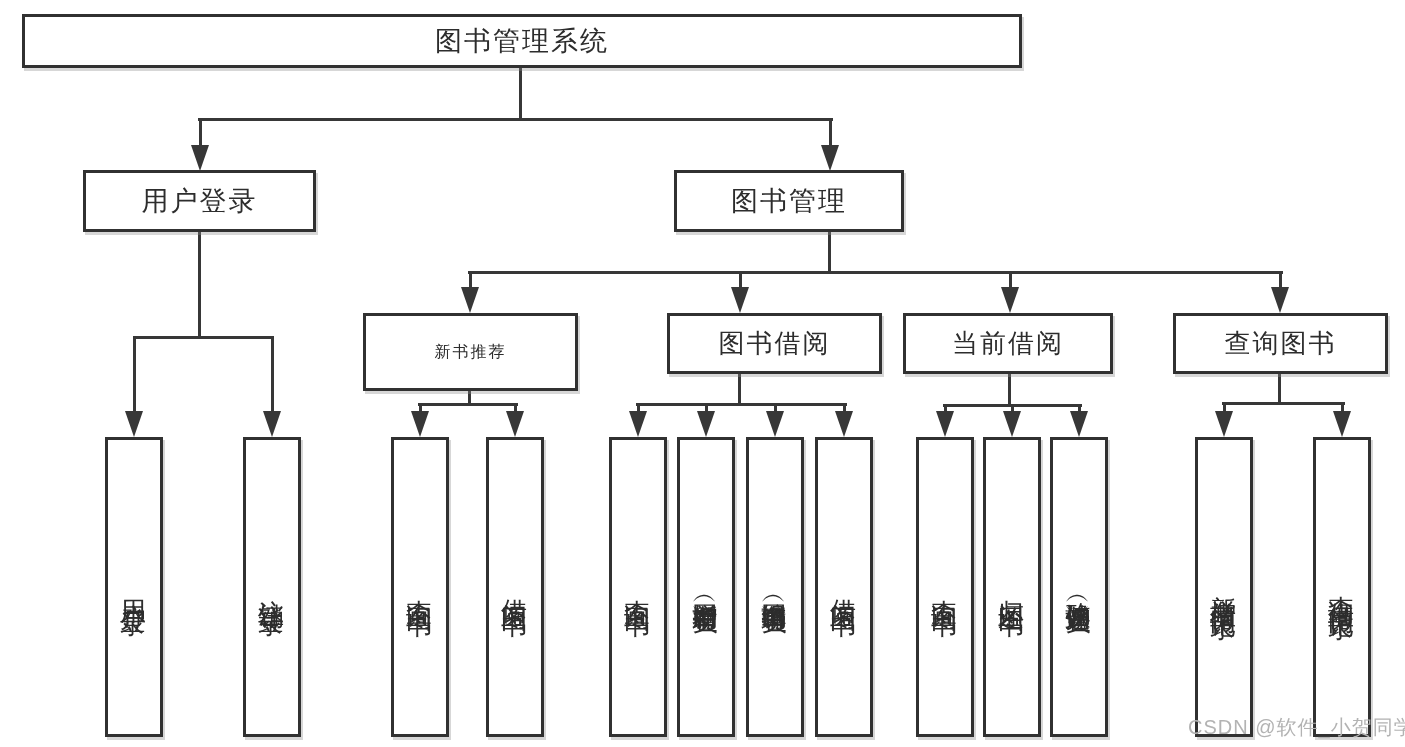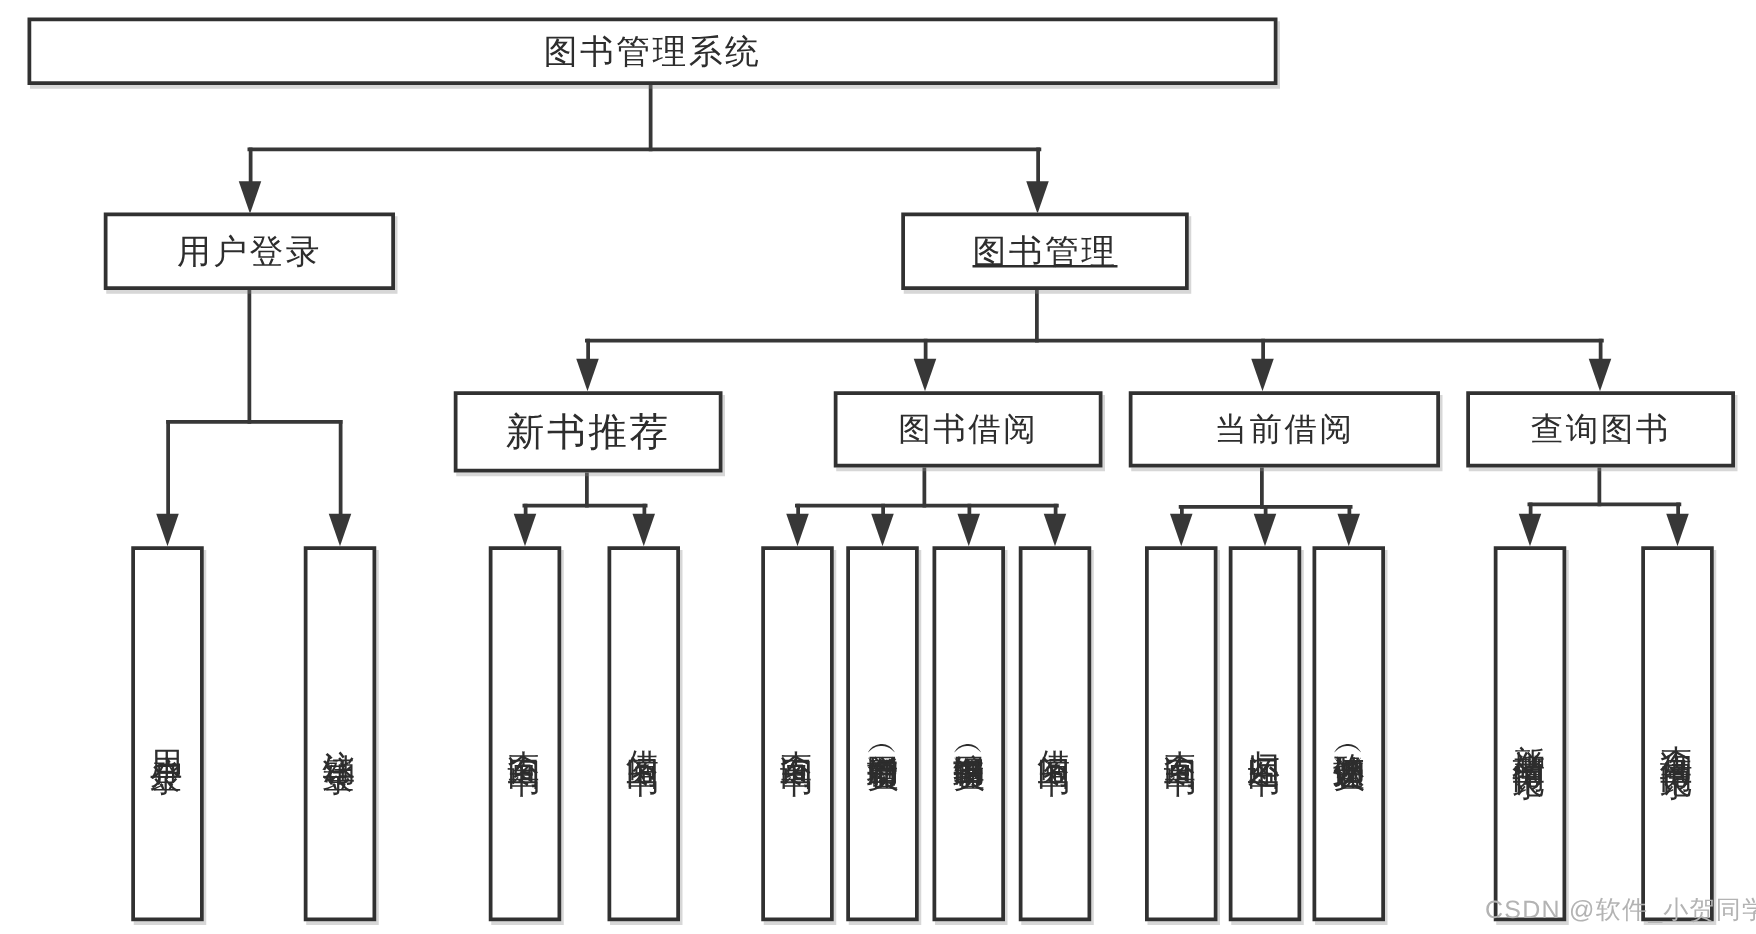--- a/index.html
+++ b/index.html
@@ -39,21 +39,21 @@
   <div class="vl" style="left:519px;top:66px;height:55px;"></div>
   <div class="hl" style="left:198px;top:118px;width:635px;"></div>
   <div class="vl" style="left:199px;top:118px;height:30px;"></div>
   <div class="ah" style="left:191px;top:145px;"></div>
   <div class="vl" style="left:829px;top:118px;height:30px;"></div>
   <div class="ah" style="left:821px;top:145px;"></div>
 
   <div class="box hbox" style="left:83px;top:170px;width:233px;height:62px;">
     <span>用户登录</span>
   </div>
-  <div class="box hbox" style="left:721px;top:170px;width:230px;height:62px;text-decoration:underline;">
+  <div class="box hbox" style="left:674px;top:170px;width:230px;height:62px;">
     <span>图书管理</span>
   </div>
 
   <div class="vl" style="left:198px;top:231px;height:108px;"></div>
   <div class="hl" style="left:133px;top:336px;width:141px;"></div>
   <div class="vl" style="left:133px;top:336px;height:78px;"></div>
   <div class="ah" style="left:125px;top:411px;"></div>
   <div class="vl" style="left:271px;top:336px;height:78px;"></div>
   <div class="ah" style="left:263px;top:411px;"></div>
 
@@ -61,27 +61,27 @@
   <div class="hl" style="left:468px;top:271px;width:815px;"></div>
   <div class="vl" style="left:469px;top:271px;height:19px;"></div>
   <div class="ah" style="left:461px;top:287px;"></div>
   <div class="vl" style="left:739px;top:271px;height:19px;"></div>
   <div class="ah" style="left:731px;top:287px;"></div>
   <div class="vl" style="left:1009px;top:271px;height:19px;"></div>
   <div class="ah" style="left:1001px;top:287px;"></div>
   <div class="vl" style="left:1279px;top:271px;height:19px;"></div>
   <div class="ah" style="left:1271px;top:287px;"></div>
 
-  <div class="box hbox" style="left:363px;top:313px;width:215px;height:65px;font-size:31px;">
+  <div class="box hbox" style="left:363px;top:313px;width:215px;height:78px;font-size:16px;">
     <span>新书推荐</span>
   </div>
   <div class="box hbox" style="left:667px;top:313px;width:215px;height:61px;font-size:26px;">
     <span>图书借阅</span>
   </div>
-  <div class="box hbox" style="left:903px;top:313px;width:249px;height:61px;font-size:26px;">
+  <div class="box hbox" style="left:903px;top:313px;width:210px;height:61px;font-size:26px;">
     <span>当前借阅</span>
   </div>
   <div class="box hbox" style="left:1173px;top:313px;width:215px;height:61px;font-size:26px;">
     <span>查询图书</span>
   </div>
 
   <div class="vl" style="left:468px;top:373px;height:33px;"></div>
   <div class="hl" style="left:418px;top:403px;width:100px;"></div>
   <div class="vl" style="left:419px;top:403px;height:12px;"></div>
   <div class="ah" style="left:411px;top:411px;"></div>

